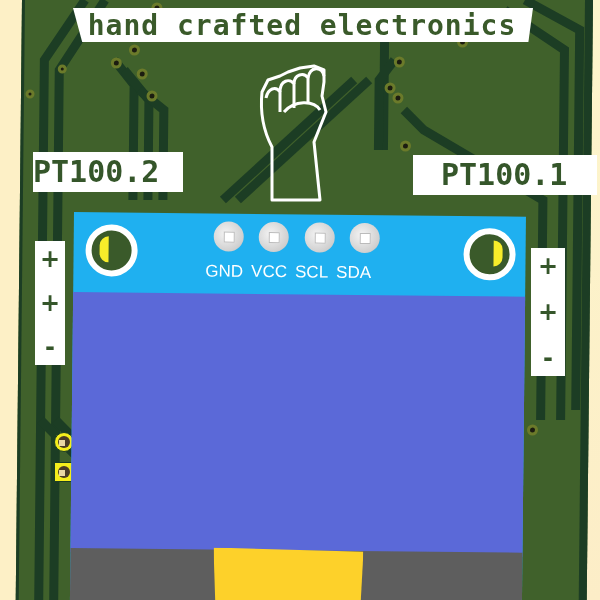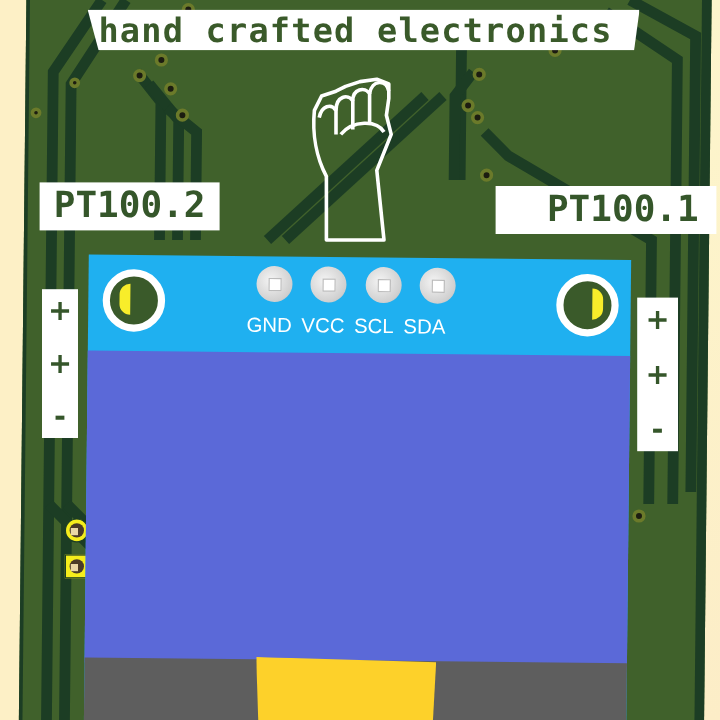--- a/index.html
+++ b/index.html
@@ -8,23 +8,23 @@
   .bg-right { position:absolute; right:0; top:0; width:60px; height:600px;
               background:linear-gradient(#fdf6cc,#fcedc7); }
   .pcb { position:absolute; left:22px; top:0; width:560px; height:600px;
          background:#40612b; border-left:3px solid #1c3d24; border-right:8px solid #1c3d24;
          transform:skewX(-0.6deg); transform-origin:top left; overflow:hidden; }
   .traces { position:absolute; left:0; top:0; width:600px; height:600px; }
   .silk-banner { position:absolute; left:73px; top:8px; width:460px; height:34px;
          background:#fff; clip-path:polygon(0 0,100% 0,99% 100%,2% 100%); }
   .banner-text { position:absolute; left:82px; top:8px; width:440px; height:34px;
          font-family:"DejaVu Sans Mono", monospace; font-size:28px; font-weight:bold;
-         color:#3a5a2a; line-height:36px; letter-spacing:1px; white-space:nowrap; }
+         color:#3a5a2a; line-height:36px; letter-spacing:1px; white-space:nowrap;text-align:center; }
   .label-box { position:absolute; background:#fff; color:#35562a; font-weight:bold;
-         font-size:30px; line-height:40px; text-align:center; font-family:"DejaVu Sans Mono", monospace; }
+         font-size:30px; line-height:40px; text-align:left; font-family:"DejaVu Sans Mono", monospace; }
   .pin-strip { position:absolute; background:#fff; color:#35562a; font-weight:bold;
          display:flex; flex-direction:column; justify-content:space-between; align-items:center;
          font-size:24px; font-family:"DejaVu Sans", sans-serif; }
   .pin-strip span { line-height:24px; }
   .oled { position:absolute; left:74px; top:212px; width:452px; height:400px;
           background:#1fb0f0; transform:rotate(0.6deg); transform-origin:top left; }
   .screen { position:absolute; left:0; top:80px; width:452px; height:260px; background:#5b69d8; }
   .flex-gray { position:absolute; left:0; top:336px; width:452px; height:60px; background:#5e5e5e; }
   .flex-yellow { position:absolute; left:143px; top:334px; width:150px; height:70px; background:#fdd12a;
           clip-path:polygon(0 0,100% 4%,98% 100%,2% 100%); }

